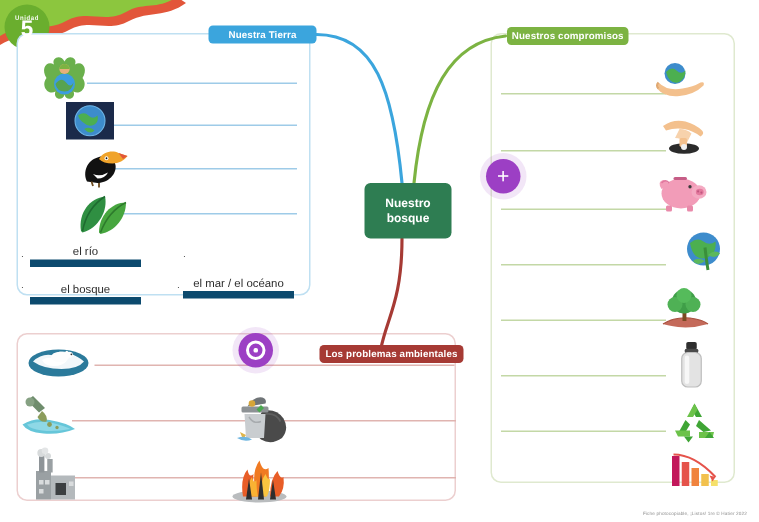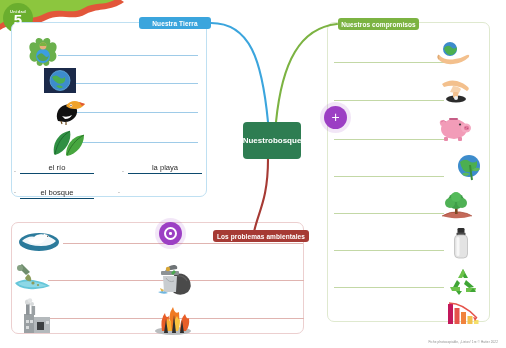--- a/index.html
+++ b/index.html
@@ -42,39 +42,39 @@
     border-radius:3px;display:flex;align-items:center;justify-content:center;
     white-space:nowrap;letter-spacing:.1px;
   }
   .lbl-tierra{left:139px;top:17px;width:72px;height:12px;background:#3ba5dd;font-size:6.5px;}
   .lbl-compromisos{left:338px;top:18px;width:81px;height:12px;background:#7cb342;font-size:6.5px;}
   .lbl-problemas{left:213px;top:230px;width:96px;height:12px;background:#a63a34;font-size:6.5px;}
 
   .center-node{
     position:absolute;left:243px;top:122px;width:58px;height:37px;
     background:#2e7d52;border-radius:4px;color:#fff;font-weight:700;font-size:8px;
-    display:flex;flex-direction:row;align-items:center;justify-content:center;
+    display:flex;flex-direction:column;align-items:center;justify-content:center;
     line-height:10px;text-align:center;z-index:6;
   }
 
   
   .fab{
     position:absolute;border-radius:50%;background:#9c3fc4;
     display:flex;align-items:center;justify-content:center;z-index:7;
     box-shadow:0 0 0 4px rgba(156,63,196,.13);
   }
   .fab-plus{left:324px;top:106px;width:23px;height:23px;}
   .fab-plus .glyph{color:#fff;font-size:14px;font-weight:400;line-height:14px;margin-top:-1px;}
   .fab-eye{left:159px;top:222px;width:23px;height:23px;}
   .fab-eye .ring{width:9px;height:9px;border-radius:50%;border:2.2px solid #fff;display:flex;align-items:center;justify-content:center;}
   .fab-eye .ring i{display:block;width:2.5px;height:2.5px;border-radius:50%;background:#fff;}
 
   
   .answer{position:absolute;font-size:7.6px;color:#2b2b2b;text-align:center;}
-  .answer .ul{border-bottom:1px solid #0c4a6e;padding:0 6px 1px 6px;display:inline-block;min-width:62px;}
+  .answer .ul{border-bottom:5px solid #0c4a6e;padding:0 6px 1px 6px;display:inline-block;min-width:62px;}
   .dotm{position:absolute;font-size:7px;color:#555;}
 
   
   .connectors{position:absolute;inset:0;pointer-events:none;z-index:4;}
 
   
   .ico{position:absolute;}
   .ico svg{display:block;overflow:visible;}
 
   .footer{
@@ -153,30 +153,30 @@
       <path d="M34,7 C26,11 20,19 17,27" stroke="#2d7a2c" stroke-width="1" fill="none"></path>
     </svg>
   </div>
 
   <span class="dotm" style="left:14px;top:166px;">.</span>
   <div class="answer" style="left:20px;top:163px;">
     <span class="ul">el río</span>
   </div>
 
   <span class="dotm" style="left:122px;top:166px;">.</span>
-  <div class="answer" style="left:128px;top:163px;">
-    <span class="ul">la playa</span>
-  </div>
 
   <span class="dotm" style="left:14px;top:187px;">.</span>
   <div class="answer" style="left:20px;top:188px;">
     <span class="ul">el bosque</span>
   </div>
 
   <span class="dotm" style="left:118px;top:187px;">.</span>
+  <div class="answer" style="left:122px;top:184px;">
+    <span class="ul">el mar / el océano</span>
+  </div>
 
   <div class="center-node">
     <span>Nuestro</span>
     <span>bosque</span>
   </div>
 
   <div class="panel panel-compromisos"></div>
   <div class="nodelabel lbl-compromisos">Nuestros compromisos</div>
 
   <div class="wline wline-g" style="left:334px;top:62px;width:110px;"></div>

